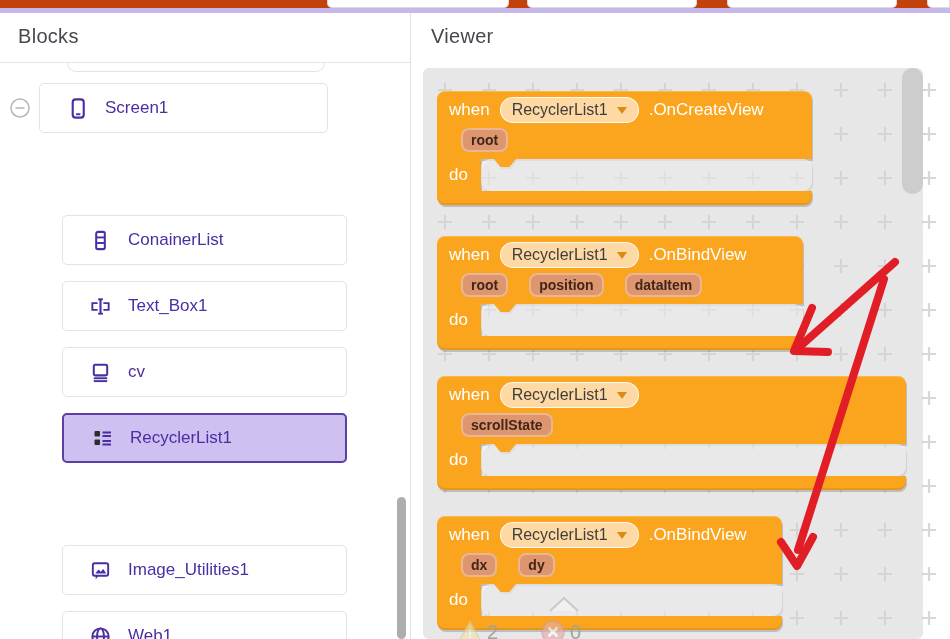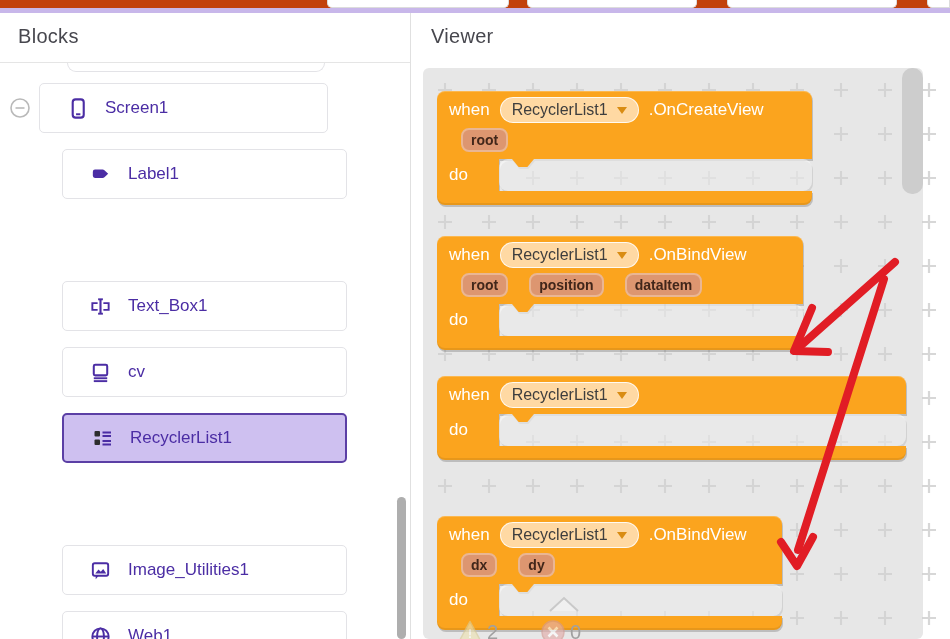--- a/index.html
+++ b/index.html
@@ -52,21 +52,21 @@
   .block{position:absolute;color:#fff;font-size:17px;font-weight:500;
          filter:drop-shadow(1px 2px 0 rgba(0,0,0,.18));cursor:grab;}
   .b-head{height:38px;background:var(--orange);border-radius:8px 8px 0 0;display:flex;
           align-items:center;padding:0 12px;gap:10px;box-shadow:inset 0 1px 0 rgba(255,255,255,.22);margin-top:8px;}
   .b-params{height:30px;background:var(--orange);display:flex;align-items:flex-start;
             gap:21px;padding-left:24px;}
   .chip{background:var(--chip-bg);border:2px solid var(--chip-border);border-radius:8px;
         color:var(--chip-text);font-size:14px;font-weight:600;height:24px;line-height:20px;
         padding:0 8px;margin-top:-1px;}
   .b-do{height:32px;display:flex;}
-  .b-do-col{width:62px;background:var(--orange);display:flex;align-items:center;padding-left:12px;text-align:center;}
+  .b-do-col{width:44px;background:var(--orange);display:flex;align-items:center;padding-left:12px;text-align:center;}
   .b-slot{flex:1;background:rgba(255,255,255,.5);border-radius:9px;position:relative;}
   .b-slot::before{content:"";position:absolute;left:13px;top:0;width:22px;height:8px;
         background:var(--orange);clip-path:polygon(0 0,100% 0,70% 100%,30% 100%);}
   .b-bottom{height:14px;background:var(--orange);border-radius:0 0 8px 8px;
         box-shadow:inset 0 -2px 0 rgba(0,0,0,.08);}
   .b-pill{background:var(--pill-bg);border:1px solid rgba(255,255,255,.85);border-radius:14px;
         height:26px;display:inline-flex;align-items:center;gap:9px;padding:0 11px;
         color:#3e3e3e;font-size:16px;font-weight:500;cursor:pointer;}
   .pill-caret{width:0;height:0;border-left:5px solid transparent;border-right:5px solid transparent;
         border-top:7px solid #d98c12;}
@@ -102,27 +102,29 @@
     </div>
 
     <div class="item root" style="top:70px">
       <svg width="23" height="23" viewBox="0 0 24 24">
         <rect x="7" y="2.5" width="11.5" height="19" rx="3" fill="none" stroke="#4b2da4" stroke-width="2.2"></rect>
         <line x1="10.5" y1="18" x2="15" y2="18" stroke="#4b2da4" stroke-width="2"></line>
       </svg>
       <span class="lbl">Screen1</span>
     </div>
 
-    <div class="item" style="top:136px">
-      <svg width="23" height="23" viewBox="0 0 24 24">
-        <path d="M4 9 q0-2.2 2.2-2.2 h8 q1.1 0 1.9.8 l3.9 3.6 -3.9 3.6 q-.8.8-1.9.8 h-8 Q4 15.6 4 13.4 z" fill="#4b2da4"></path>
-      </svg>
-      <span class="lbl">Label1</span>
-    </div>
-
+
+    <div class="item" style="top:202px">
+      <svg width="23" height="23" viewBox="0 0 24 24">
+        <rect x="7.5" y="3" width="9" height="18" rx="1.8" fill="none" stroke="#4b2da4" stroke-width="2.1"></rect>
+        <line x1="7.5" y1="8.8" x2="16.5" y2="8.8" stroke="#4b2da4" stroke-width="2"></line>
+        <line x1="7.5" y1="14.6" x2="16.5" y2="14.6" stroke="#4b2da4" stroke-width="2"></line>
+      </svg>
+      <span class="lbl">ConainerList</span>
+    </div>
 
     <div class="item" style="top:268px">
       <svg width="23" height="23" viewBox="0 0 24 24">
         <path d="M9 8.5 H3.5 v7 H9 M15 8.5 h5.5 v7 H15" fill="none" stroke="#4b2da4" stroke-width="2"></path>
         <line x1="12" y1="4.5" x2="12" y2="19.5" stroke="#4b2da4" stroke-width="2.2"></line>
         <line x1="9.5" y1="4.5" x2="14.5" y2="4.5" stroke="#4b2da4" stroke-width="2"></line>
         <line x1="9.5" y1="19.5" x2="14.5" y2="19.5" stroke="#4b2da4" stroke-width="2"></line>
       </svg>
       <span class="lbl">Text_Box1</span>
     </div>
@@ -229,20 +231,23 @@
       <div class="b-bottom"></div>
     </div>
 
     <div class="block" style="left:26px;top:355px;width:469px">
       <div class="b-head">
         <span>when</span>
         <span class="b-pill">
           <span>RecyclerList1</span>
           <span class="pill-caret"></span>
         </span>
+      </div>
+      <div class="b-params">
+        <span class="chip">scrollState</span>
       </div>
       <div class="b-do">
         <div class="b-do-col">
             <span>do</span>
           </div>
         <div class="b-slot"></div>
       </div>
       <div class="b-bottom"></div>
     </div>
 

